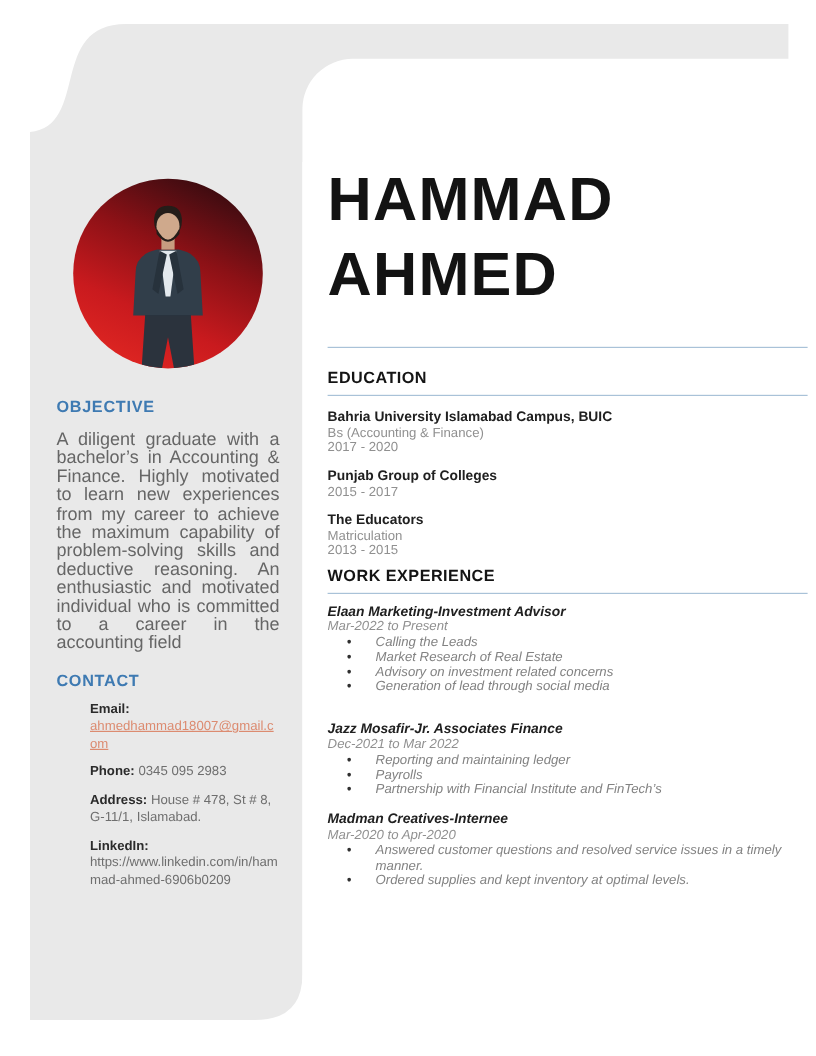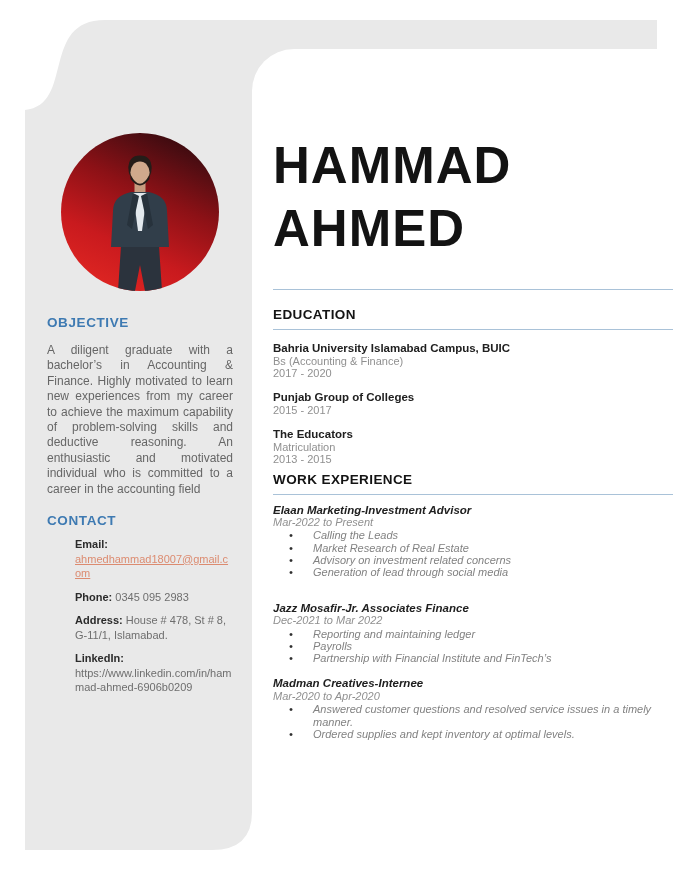--- a/index.html
+++ b/index.html
@@ -4,28 +4,28 @@
 <style>
   html,body{margin:0;padding:0;background:#ffffff;}
   .page{position:relative;width:680px;height:880px;background:#ffffff;overflow:hidden;
         font-family:"Liberation Sans", sans-serif;}
   .bg-svg{position:absolute;left:0;top:0;width:680px;height:880px;}
   .content-panel{position:absolute;left:252px;top:49px;width:428px;height:831px;
         background:#ffffff;border-top-left-radius:42px;}
 
   
   .sidebar{position:absolute;left:25px;top:20px;width:227px;height:676px;
-        box-sizing:border-box;padding:0 19px 0 22px;}
+        box-sizing:border-box;padding:16px 19px 0 22px;}
   .photo{width:158px;height:158px;margin:113px auto 0;border-radius:50%;overflow:hidden;
         background:linear-gradient(205deg,#1f070b 0%,#4f0d12 18%,#8c1116 40%,#c91a1e 68%,#e32823 95%);}
   .photo svg{display:block;width:100%;height:100%;}
   .side-heading{margin:24px 0 0;font-size:13.5px;font-weight:700;color:#3e7ab2;
         letter-spacing:.6px;}
   .contact-heading{margin-top:16px;}
-  .objective-text{margin:13px 0 0;font-size:12px;line-height:15.4px;color:#666666;
+  .objective-text{margin:13px 0 0;font-size:15px;line-height:15.4px;color:#666666;
         text-align:justify;}
   .contact-item{margin-top:9px;font-size:11px;line-height:14.5px;color:#6e6e6e;margin-left:28px;}
   .contact-label{font-weight:700;color:#2b2b2b;}
   .email-link{color:#dc8b70;text-decoration:underline;word-break:break-all;}
   .url-text{word-break:break-all;display:block;}
 
   
   .main{position:absolute;left:273px;top:0;width:400px;color:#131313;}
   .name{margin:134px 0 0;font-size:51px;line-height:63px;font-weight:700;
         letter-spacing:1px;color:#131313;}

